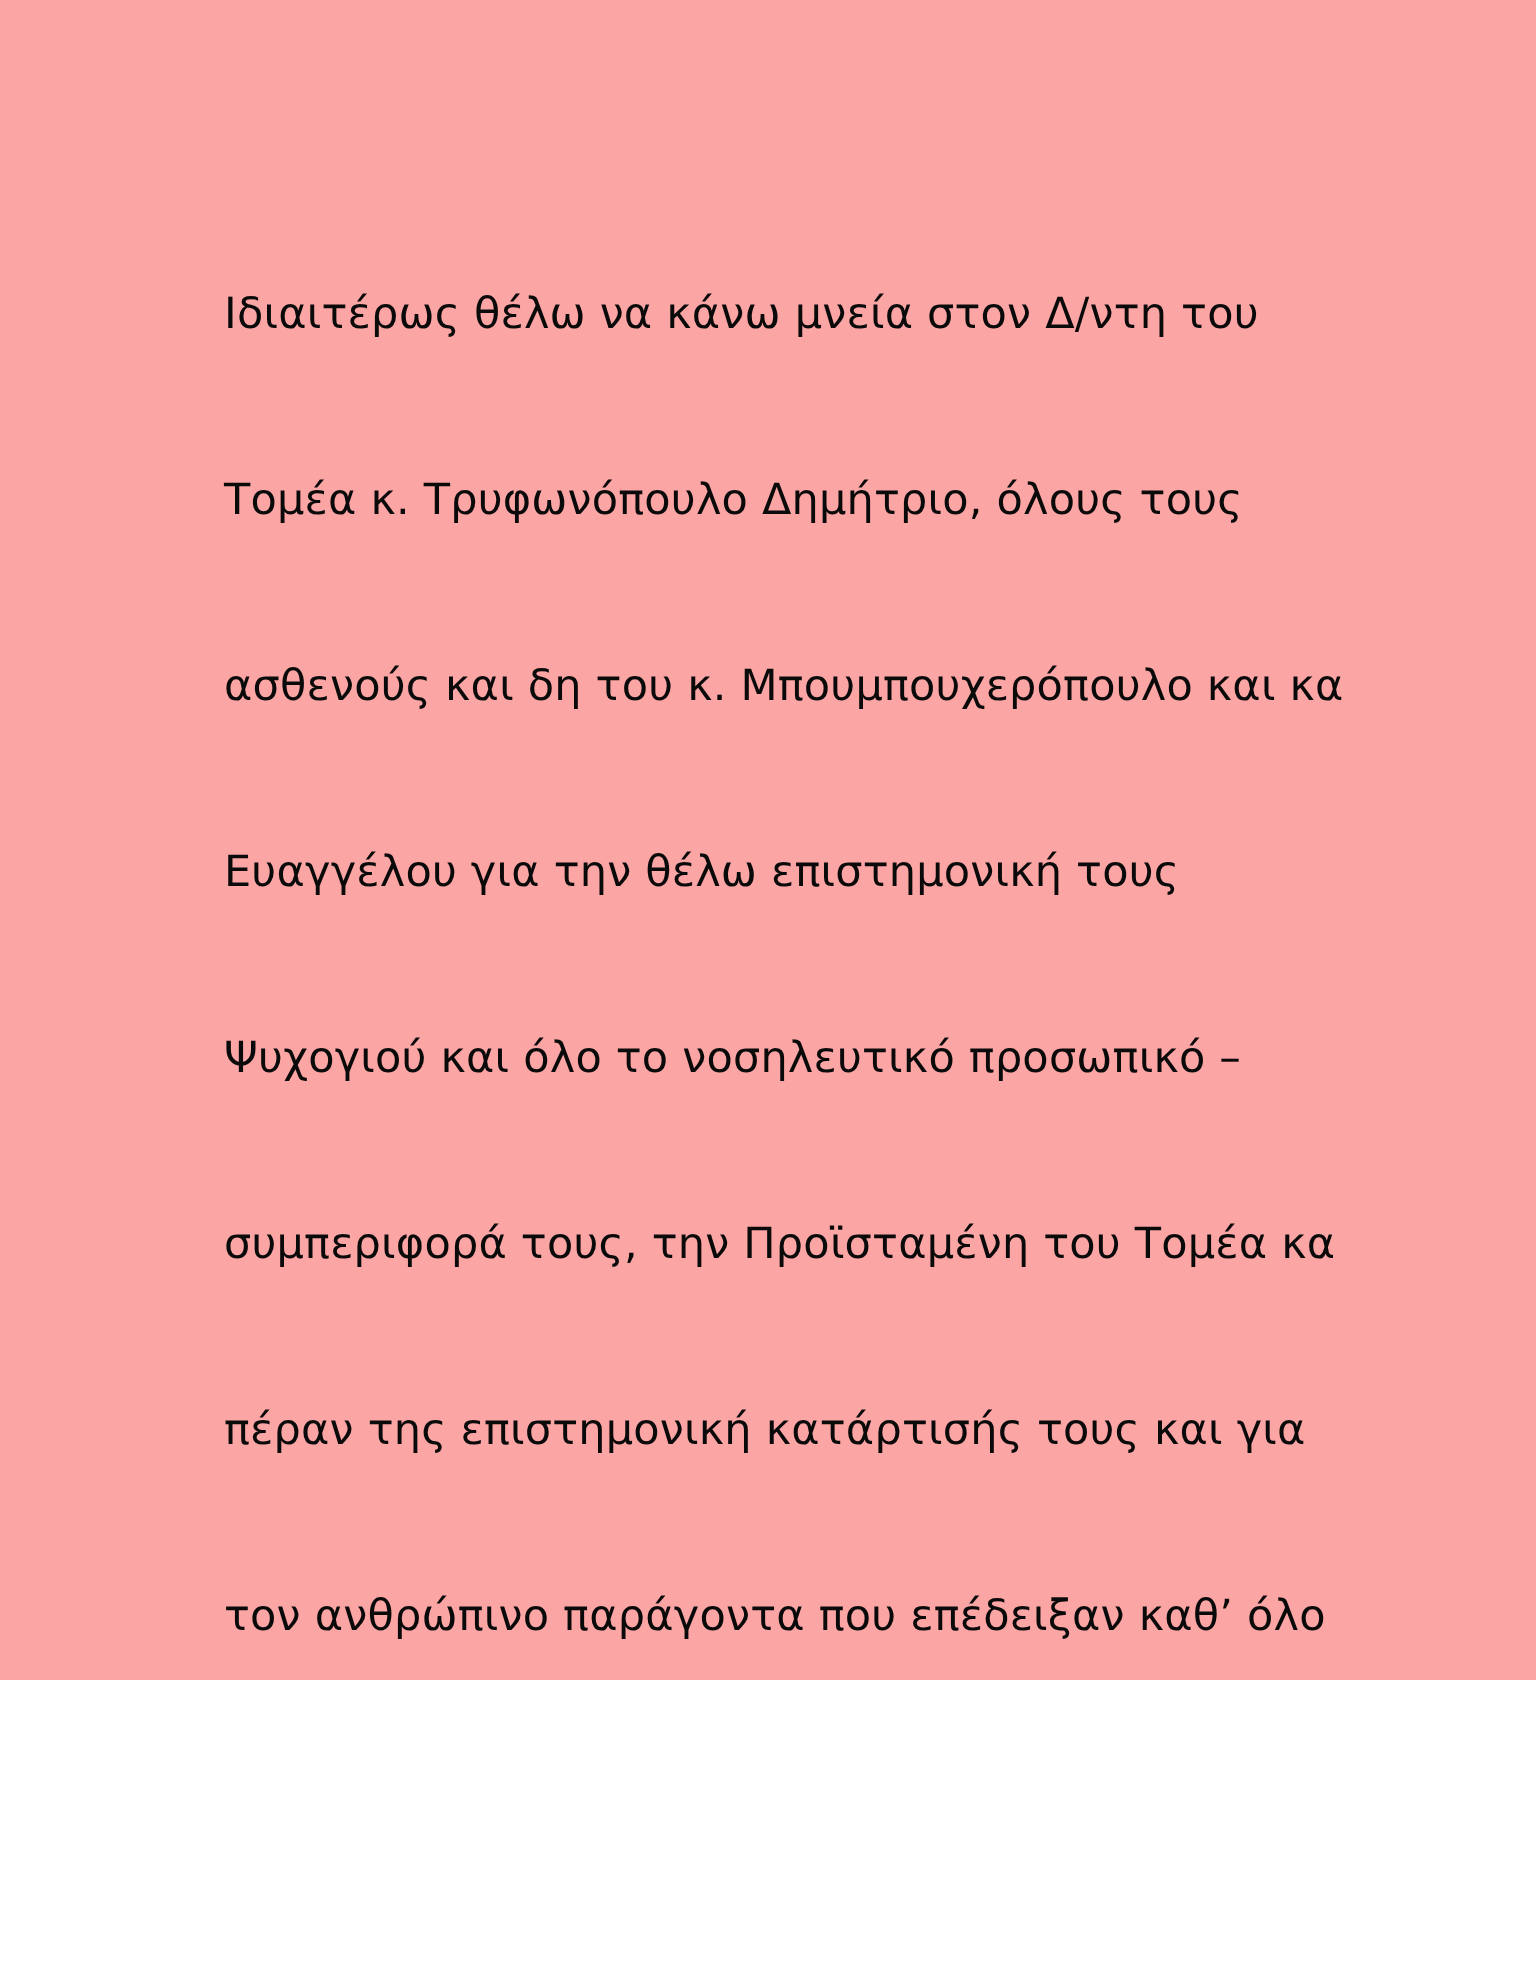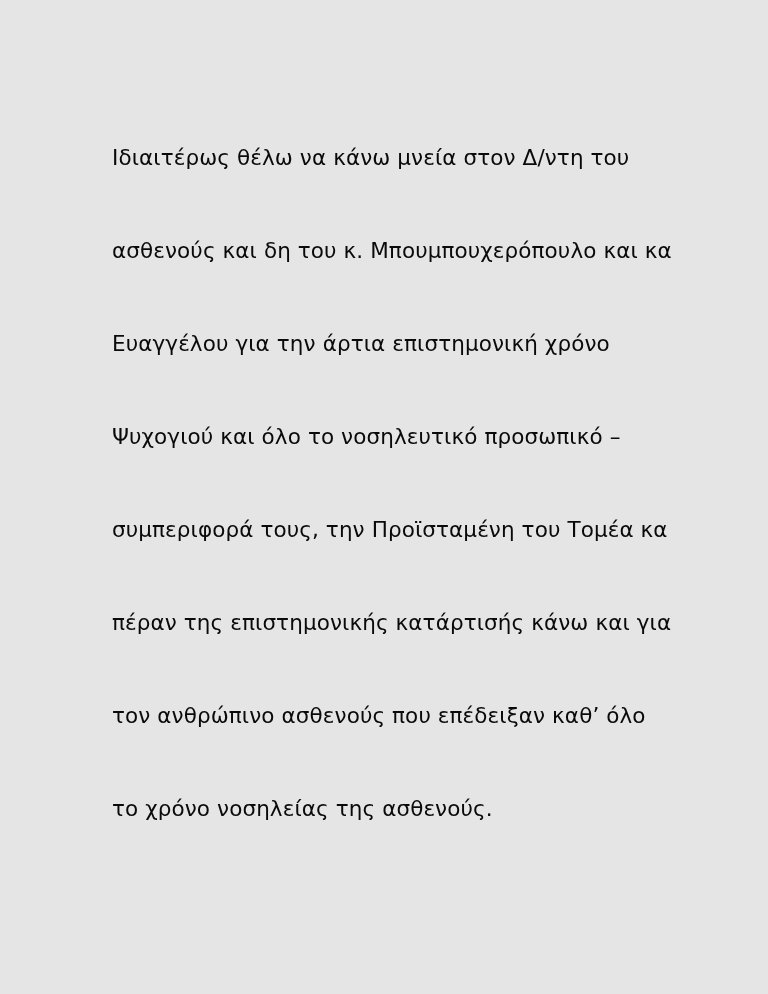--- a/index.html
+++ b/index.html
@@ -5,23 +5,23 @@
 <style>
   html, body {
     margin: 0;
     padding: 0;
     background: #ffffff;
   }
 
   .page {
     position: relative;
     width: 768px;
-    height: 994px;
+    height: 840px;
     margin: 0 auto;
-    background: #e5e5e5;
+    background: #fca5a5;
     overflow: hidden;
     box-sizing: border-box;
   }
 
   .letter-body {
     position: absolute;
     left: 112px;
     top: 80px;
     width: 540px;
   }
@@ -45,24 +45,25 @@
 </style>
 </head>
 <body>
 
 <div class="page">
 
   <div class="letter-body">
 
     <div class="para">
       <span class="ln">Ιδιαιτέρως θέλω να κάνω μνεία στον Δ/ντη του</span>
+      <span class="ln">Τομέα κ. Τρυφωνόπουλο Δημήτριο, όλους τους</span>
       <span class="ln">ασθενούς και δη του κ. Μπουμπουχερόπουλο και κα</span>
-      <span class="ln">Ευαγγέλου για την άρτια επιστημονική χρόνο</span>
+      <span class="ln">Ευαγγέλου για την θέλω επιστημονική τους</span>
       <span class="ln">Ψυχογιού και όλο το νοσηλευτικό προσωπικό –</span>
       <span class="ln">συμπεριφορά τους, την Προϊσταμένη του Τομέα κα</span>
-      <span class="ln">πέραν της επιστημονικής κατάρτισής κάνω και για</span>
-      <span class="ln">τον ανθρώπινο ασθενούς που επέδειξαν καθ’ όλο</span>
+      <span class="ln">πέραν της επιστημονική κατάρτισής τους και για</span>
+      <span class="ln">τον ανθρώπινο παράγοντα που επέδειξαν καθ’ όλο</span>
       <span class="ln">το χρόνο νοσηλείας της ασθενούς.</span>
     </div>
 
   </div>
 
 </div>
 
 </body></html>

